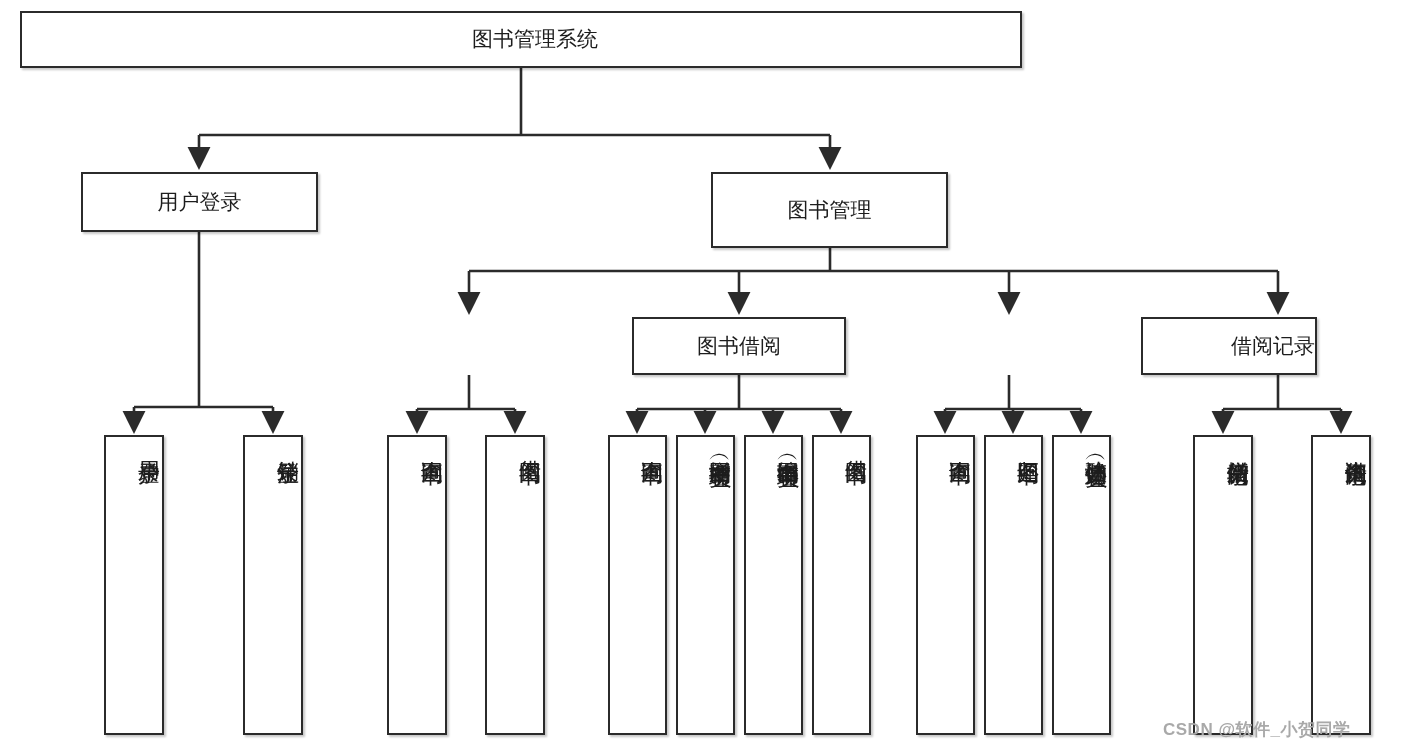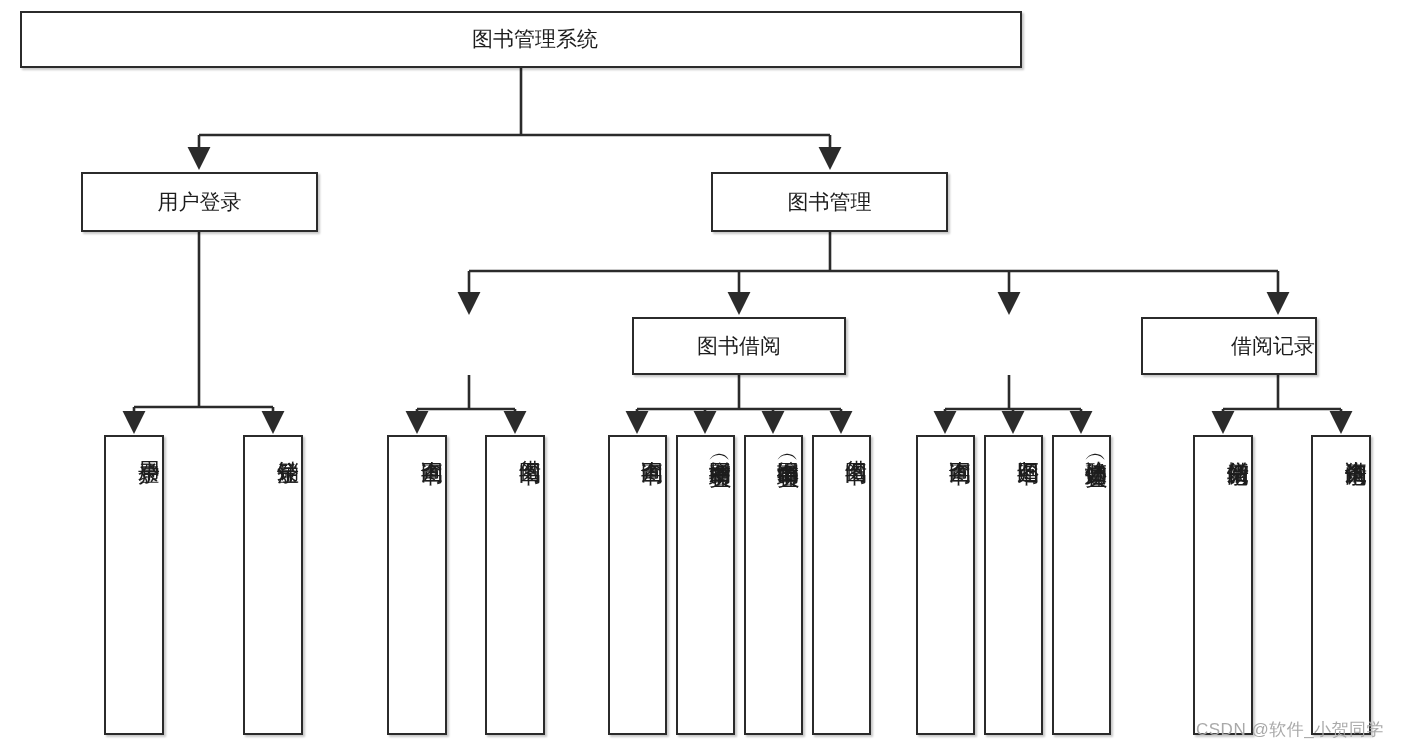--- a/index.html
+++ b/index.html
@@ -120,21 +120,21 @@
     </g>
   </svg>
 
   <div class="node horiz" id="node-root" style="left: 20px; top: 11px; width: 1002px; height: 57px; padding-left: 28px;">
     <span class="lbl">图书管理系统</span>
   </div>
 
   <div class="node horiz" id="node-l2-0" style="left: 81px; top: 172px; width: 237px; height: 60px;">
     <span class="lbl">用户登录</span>
   </div>
-  <div class="node horiz" id="node-l2-1" style="left: 711px; top: 172px; width: 237px; height: 60px;">
+  <div class="node horiz" id="node-l2-1" style="left: 711px; top: 172px; width: 237px; height: 76px;">
     <span class="lbl">图书管理</span>
   </div>
 
   <div class="node horiz" id="node-l3-1" style="left: 632px; top: 317px; width: 214px; height: 58px;">
     <span class="lbl">图书借阅</span>
   </div>
   <div class="node horiz" id="node-l3-3" style="left: 1141px; top: 317px; width: 176px; height: 58px; justify-content: flex-end;">
     <span class="lbl">借阅记录</span>
   </div>
 
@@ -171,14 +171,14 @@
   <div class="node vert" id="node-leaf-10" style="left: 1052px; top: 435px; width: 59px; height: 300px;">
     <span class="lbl" style="font-size: 22px;">确认归还（管理员）</span>
   </div>
   <div class="node vert" id="node-leaf-11" style="left: 1193px; top: 435px; width: 60px; height: 300px;">
     <span class="lbl" style="font-size: 22px;">新增借阅记录</span>
   </div>
   <div class="node vert" id="node-leaf-12" style="left: 1311px; top: 435px; width: 60px; height: 300px;">
     <span class="lbl" style="font-size: 22px;">查询借阅记录</span>
   </div>
 
-  <div class="watermark" id="watermark" style="left: 1196px; top: 718px;">CSDN @软件_小贺同学</div>
+  <div class="watermark" id="watermark" style="left: 1163px; top: 718px; font-weight: bold;">CSDN @软件_小贺同学</div>
 </div>
 
 </body></html>

